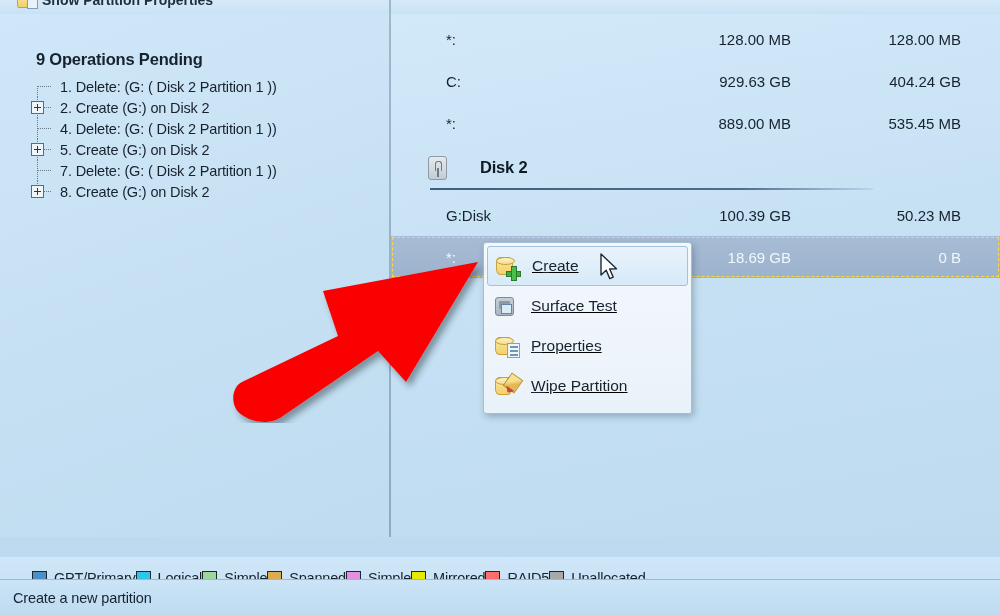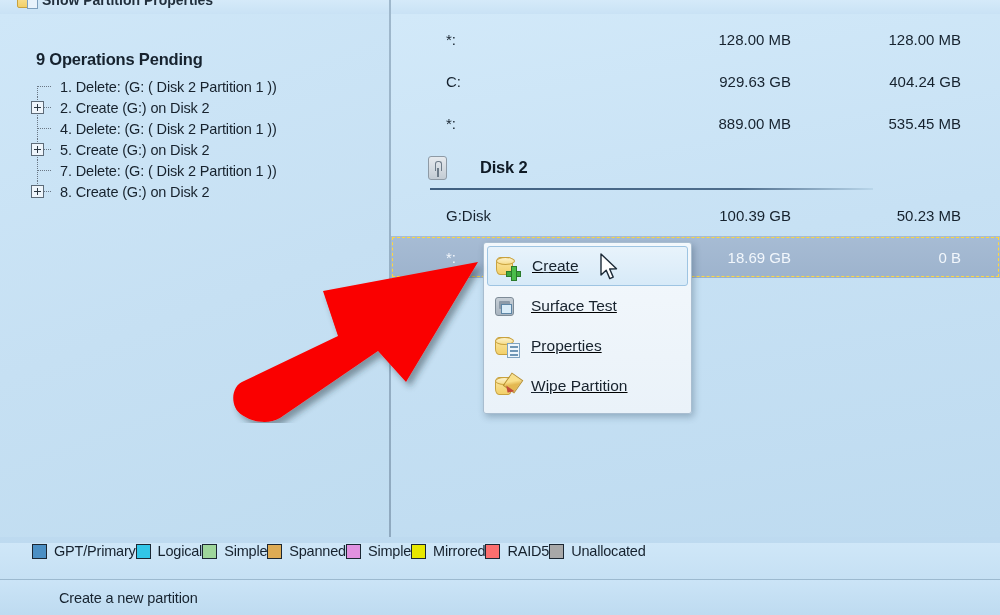--- a/index.html
+++ b/index.html
@@ -260,42 +260,42 @@
 
   
   #red-arrow {
     position: absolute; left: 228px; top: 258px;
     width: 262px; height: 165px;
     pointer-events: none;
   }
 
   
   #legend {
-    position: absolute; left: 0; top: 543px; width: 1000px; height: 42px;
+    position: absolute; left: 0; top: 557px; width: 1000px; height: 42px;
     background: linear-gradient(180deg,#cfe7f8,#c4dff3);
-    display: flex; align-items: flex-start;
+    display: flex; align-items: center;
   }
   .legend-item {
     display: flex; align-items: center;
     white-space: nowrap;
   }
   .legend-item:first-child { margin-left: 32px; }
   .legend-sw {
     width: 15px; height: 15px; flex: 0 0 15px;
     border: 1.5px solid #1b2733;
     margin-right: 7px;
   }
   .legend-label { font-size: 14.5px; color: #16222e; letter-spacing: -.2px; }
 
   
   #status-bar {
     position: absolute; left: 0; top: 579px; width: 1000px; height: 36px;
     background: linear-gradient(180deg,#cbe4f7,#bedbf0);
     border-top: 1px solid #9cb9cf;
-    display: flex; align-items: center; padding-left: 46px;
+    display: flex; align-items: center;
   }
   #status-text {
     margin-left: 13px; font-size: 14.5px; color: #16222e; letter-spacing: -.15px;
   }
 </style>
 </head>
 <body>
 
 <div id="toolbar-strip">
   <div class="tb-icon"></div>

